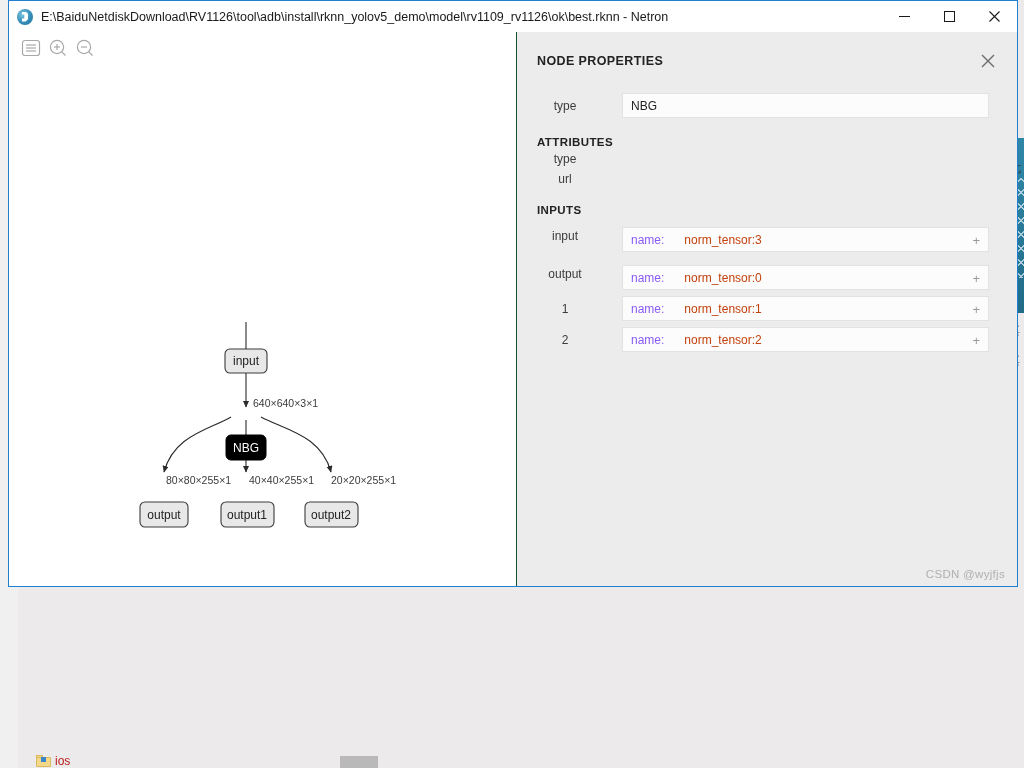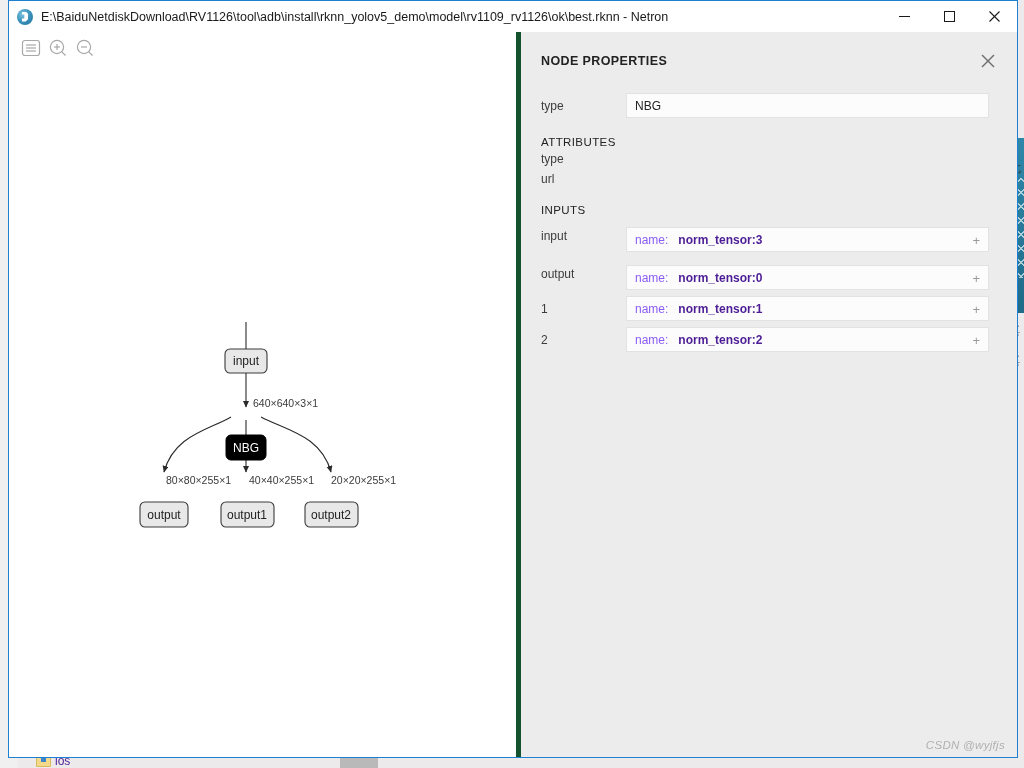--- a/index.html
+++ b/index.html
@@ -62,30 +62,30 @@
     background: #f5d98a; border: 1px solid #d9b95c; border-radius: 1px;
   }
   #bg-taskbar-folder .folder-glyph .ftab {
     position: absolute; left: 0; top: 0px; width: 7px; height: 3px;
     background: #f5d98a; border: 1px solid #d9b95c; border-bottom: none;
   }
   #bg-taskbar-folder .folder-glyph .fmark {
     position: absolute; left: 5px; top: 2px; width: 5px; height: 5px;
     background: #3b86c9;
   }
-  #bg-taskbar-folder .lbl { font-size: 12px; color: #4c1d95; }
+  #bg-taskbar-folder .lbl { font-size: 12px; color: #b91c1c; }
   #bg-grey-block {
     position: absolute; left: 340px; top: 756px; width: 38px; height: 12px;
     background: #b9b9b9;
   }
 
   
   #app-window {
     position: absolute; left: 8px; top: 0px;
-    width: 1010px; height: 758px;
+    width: 1010px; height: 587px;
     background: #ffffff;
     border: 1px solid #1f7fd0;
     display: flex; flex-direction: column;
   }
 
   
   #title-bar {
     height: 31px; flex: 0 0 31px;
     background: #ffffff;
     display: flex; align-items: center;
@@ -163,77 +163,76 @@
   .edge-label {
     font-family: "Liberation Sans", sans-serif;
     font-size: 10.5px;
     fill: #3a3a3a;
   }
 
   
   #props-panel {
     flex: 1 1 auto;
     background: #ececec;
-    border-left: 5px solid #14532d;
+    border-left: 1px solid #14532d;
     position: relative;
     overflow: hidden;
   }
   #props-header {
     display: flex; align-items: center; justify-content: space-between;
     padding: 20px 20px 0 20px;
   }
   #props-title {
     font-size: 12.5px; font-weight: bold; color: #222;
     letter-spacing: .4px;
   }
   #props-close { width: 18px; height: 18px; cursor: default; }
   #props-close svg { display: block; }
 
   .prop-section-title {
-    font-size: 11.5px; font-weight: normal; color: #222;
+    font-size: 11.5px; font-weight: bold; color: #222;
     letter-spacing: .4px;
     padding: 0 20px;
     margin-top: 18px; margin-bottom: 4px;
   }
   .prop-row {
     display: flex; align-items: center;
     padding: 0 28px 0 20px;
     margin-bottom: 6px;
   }
   .prop-label {
     width: 85px; flex: 0 0 85px;
-    text-align: left;
+    text-align: center;
     padding-right: 29px;
     font-size: 12px; color: #3c3c3c;
   }
   .prop-value {
     flex: 1 1 auto;
     background: #fcfcfc;
     border: 1px solid #e2e2e2;
     height: 25px;
     display: flex; align-items: center;
     padding: 0 8px;
     font-size: 12px; color: #222;
     position: relative;
   }
   .prop-value.first-in-group { margin-top: 7px; }
   .prop-value .kv-key { color: #8b5cf6; }
-  .prop-value .kv-val { font-weight: bold; color: #4c1d95; margin-left: 10px; }
+  .prop-value .kv-val { font-weight: normal; color: #c2410c; margin-left: 20px; }
   .prop-value .expander {
     position: absolute; right: 8px; top: 50%;
     transform: translateY(-50%);
     color: #9a9a9a; font-size: 13px; line-height: 1;
   }
 
   
   #watermark {
     position: absolute; right: 12px; bottom: 6px;
     font-size: 11.5px; color: #b0b0b0;
     letter-spacing: .3px;
-    font-style: italic;
   }
 </style>
 </head>
 <body>
 
 <div id="desktop">
 
   <div id="bg-right-strip"></div>
   <div id="bg-right-accent">
     <div class="scribble"></div>

